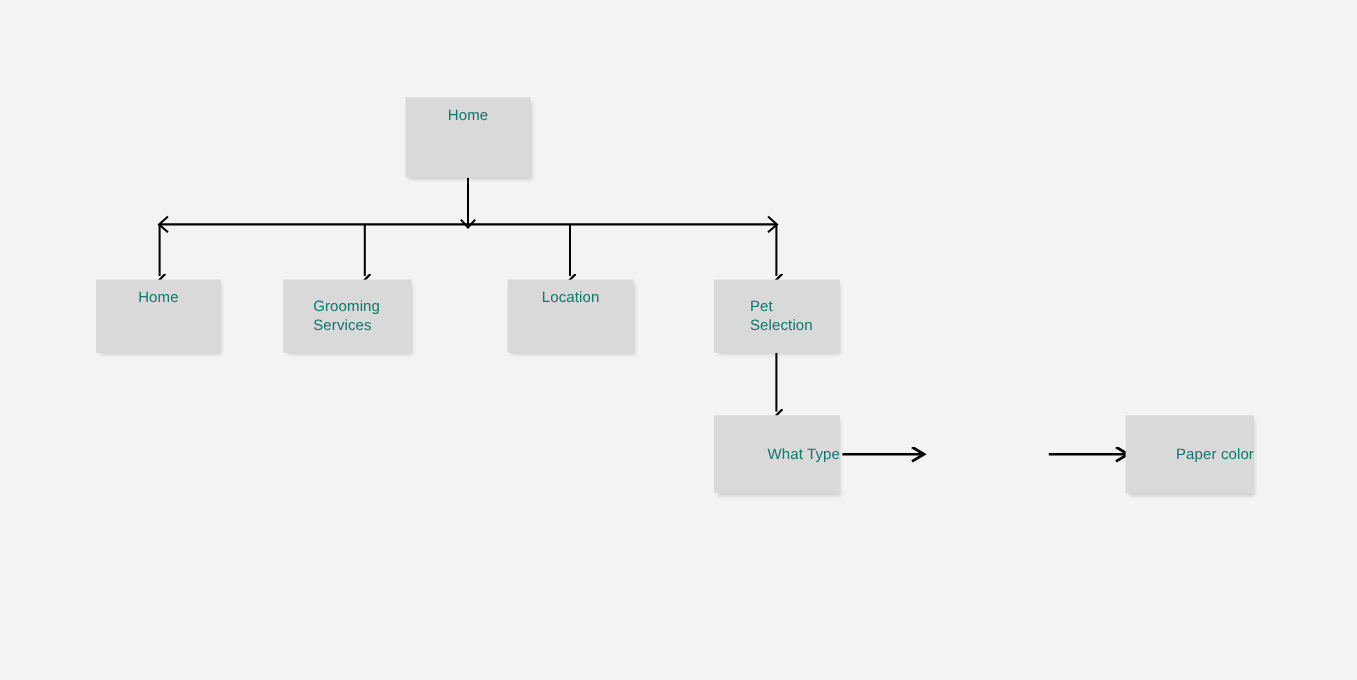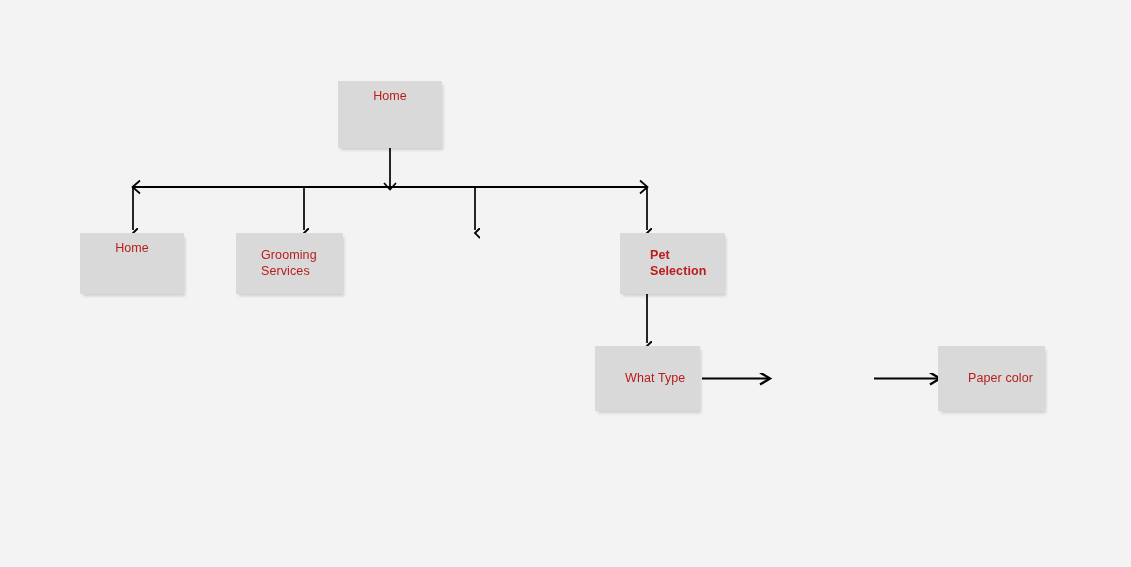--- a/index.html
+++ b/index.html
@@ -28,21 +28,21 @@
     top: 0;
     width: 1131px;
     height: 567px;
     pointer-events: none;
   }
   .node {
     position: absolute;
     background: #d9d9d9;
     box-shadow: 2px 3px 3px -1px rgba(0,0,0,0.16);
     box-sizing: border-box;
-    color: #b91c1c;
+    color: #0f766e;
     font-size: 12.5px;
     line-height: 15.5px;
     letter-spacing: 0.1px;
     padding-left: 20px;
   }
   .node .label {
     position: absolute;
     left: 0;
     right: 0;
     white-space: pre-line;
@@ -60,21 +60,21 @@
   }
   .node.top-left-2 .label {
     top: 15px;
     text-align: left;
     padding-left: 30px;
   }
   
   .node.mid-center .label {
     top: 50%;
     transform: translateY(-50%);
-    text-align: left;
+    text-align: right;
     margin-left: 30px;
   }
 </style>
 </head>
 <body>
 
 <div id="canvas">
 
   <svg class="edge-layer" width="1131" height="567" viewBox="0 0 1131 567" xmlns="http://www.w3.org/2000/svg">
     <defs>
@@ -129,22 +129,25 @@
 
   <div class="node top-center" style="left:80px; top:233px; width:104px; height:61px;">
     <div class="label">Home</div>
   </div>
 
   <div class="node top-left" style="left:236px; top:233px; width:107px; height:61px;">
     <div class="label">Grooming
 Services</div>
   </div>
 
+  <div class="node top-center" style="left:423px; top:233px; width:105px; height:61px;">
+    <div class="label">Location</div>
+  </div>
 
-  <div class="node top-left-2" style="left:620px; top:233px; width:105px; height:61px;font-weight:bold;">
+  <div class="node top-left-2" style="left:595px; top:233px; width:105px; height:61px;">
     <div class="label">Pet
 Selection</div>
   </div>
 
   <div class="node mid-center" style="left:595px; top:346px; width:105px; height:65px;">
     <div class="label">What Type</div>
   </div>
 
 
   <div class="node mid-center" style="left:938px; top:346px; width:107px; height:65px;">

